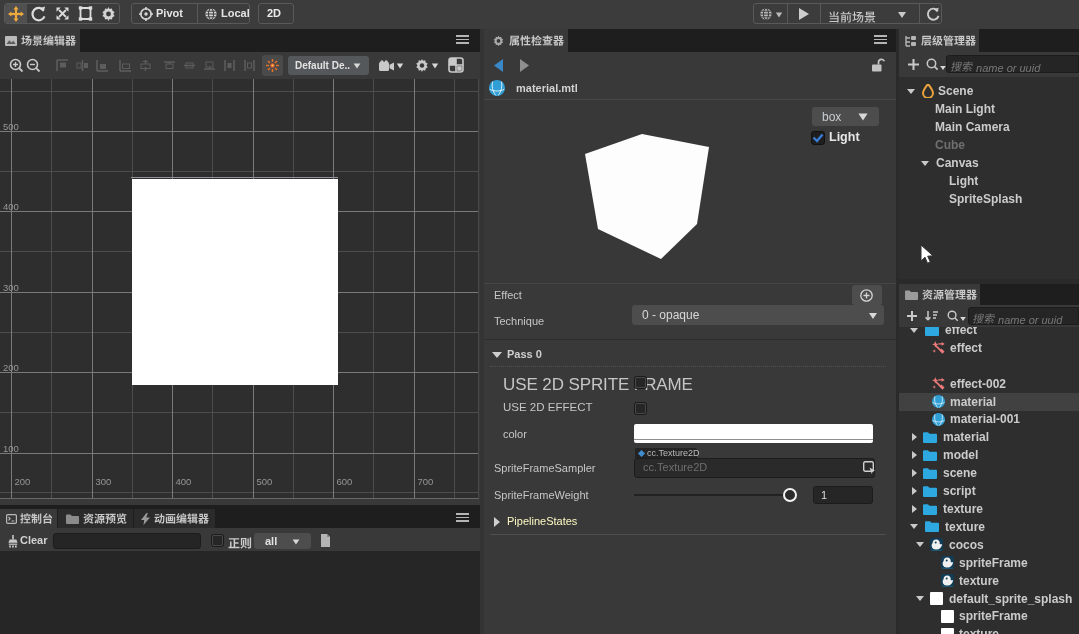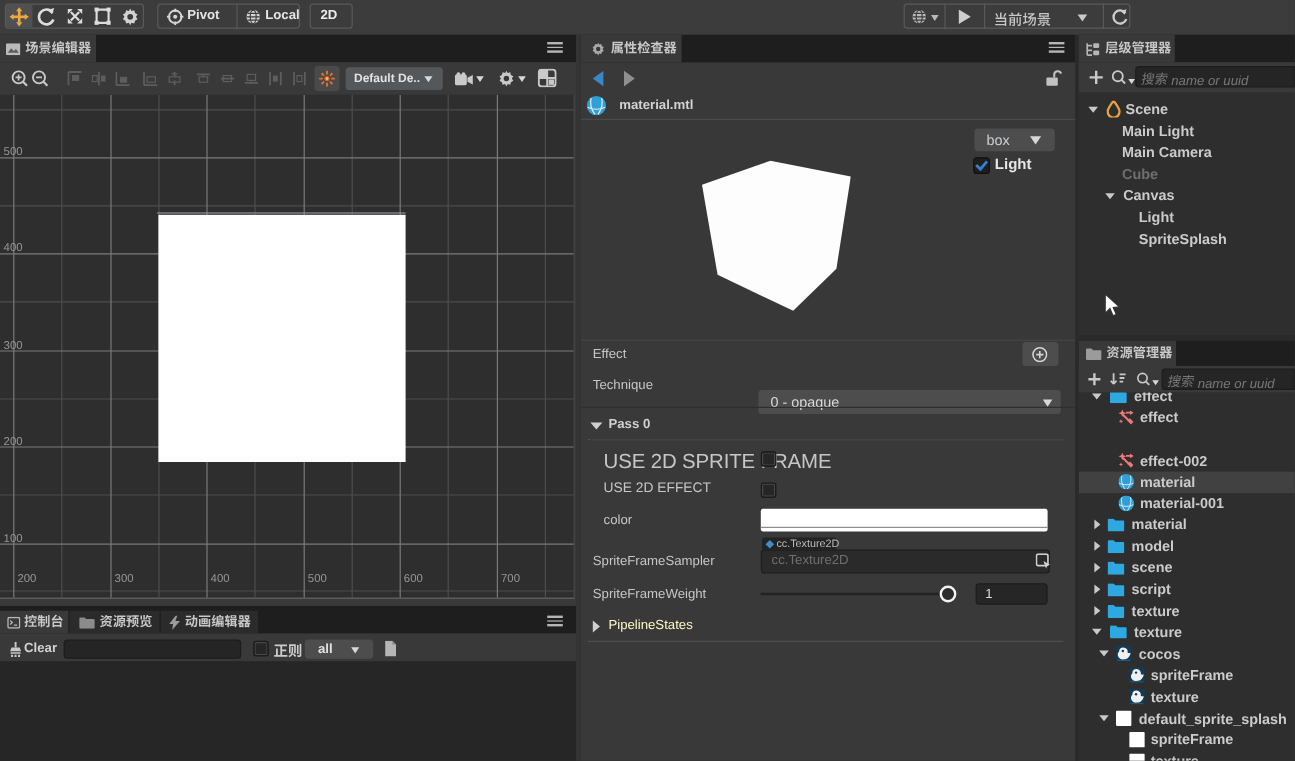--- a/index.html
+++ b/index.html
@@ -383,21 +383,21 @@
   </div>
   <div class="abs" style="left:0;top:254px;width:412px;height:1px;background:#454545"></div>
 
   <div class="lbl" style="left:10px;top:260px">Effect</div>
   <div class="dd" style="left:368px;top:256px;width:30px;height:20px"></div>
   <svg class="abs" style="left:376px;top:260px" width="13" height="13" viewBox="0 0 13 13">
       <circle cx="6.5" cy="6.5" r="5.7" fill="none" stroke="#d5d5d5" stroke-width="1.3"></circle>
       <path d="M6.5 3.5v6M3.5 6.5h6" stroke="#d5d5d5" stroke-width="1.3"></path>
     </svg>
   <div class="lbl" style="left:10px;top:286px">Technique</div>
-  <div class="dd" style="left:148px;top:296px;width:252px;height:20px">
+  <div class="dd" style="left:148px;top:276px;width:252px;height:20px">
       <span style="position:absolute;left:10px;top:3px;color:#d8d8d8">0 - opaque</span>
       <div class="caret" style="left:237px;top:8px"></div>
     </div>
   <div class="abs" style="left:0;top:310px;width:412px;height:1px;background:#2e2e2e"></div>
 
   <div class="abs" style="left:8px;top:323px;width:0;height:0;border-left:5px solid transparent;border-right:5px solid transparent;border-top:6.5px solid #cfcfcf"></div>
   <div class="lbl" style="left:23px;top:319px;color:#d0d0d0;font-weight:700">Pass 0</div>
   <div class="abs" style="left:6px;top:337px;width:396px;height:0;border-top:1px dotted #525252"></div>
   <div class="lbl" style="left:19px;top:346px;font-size:17px;letter-spacing:-0.1px">USE 2D SPRITE FRAME</div>
   <div class="cb" style="left:150px;top:347px;width:13px;height:13px"></div>

